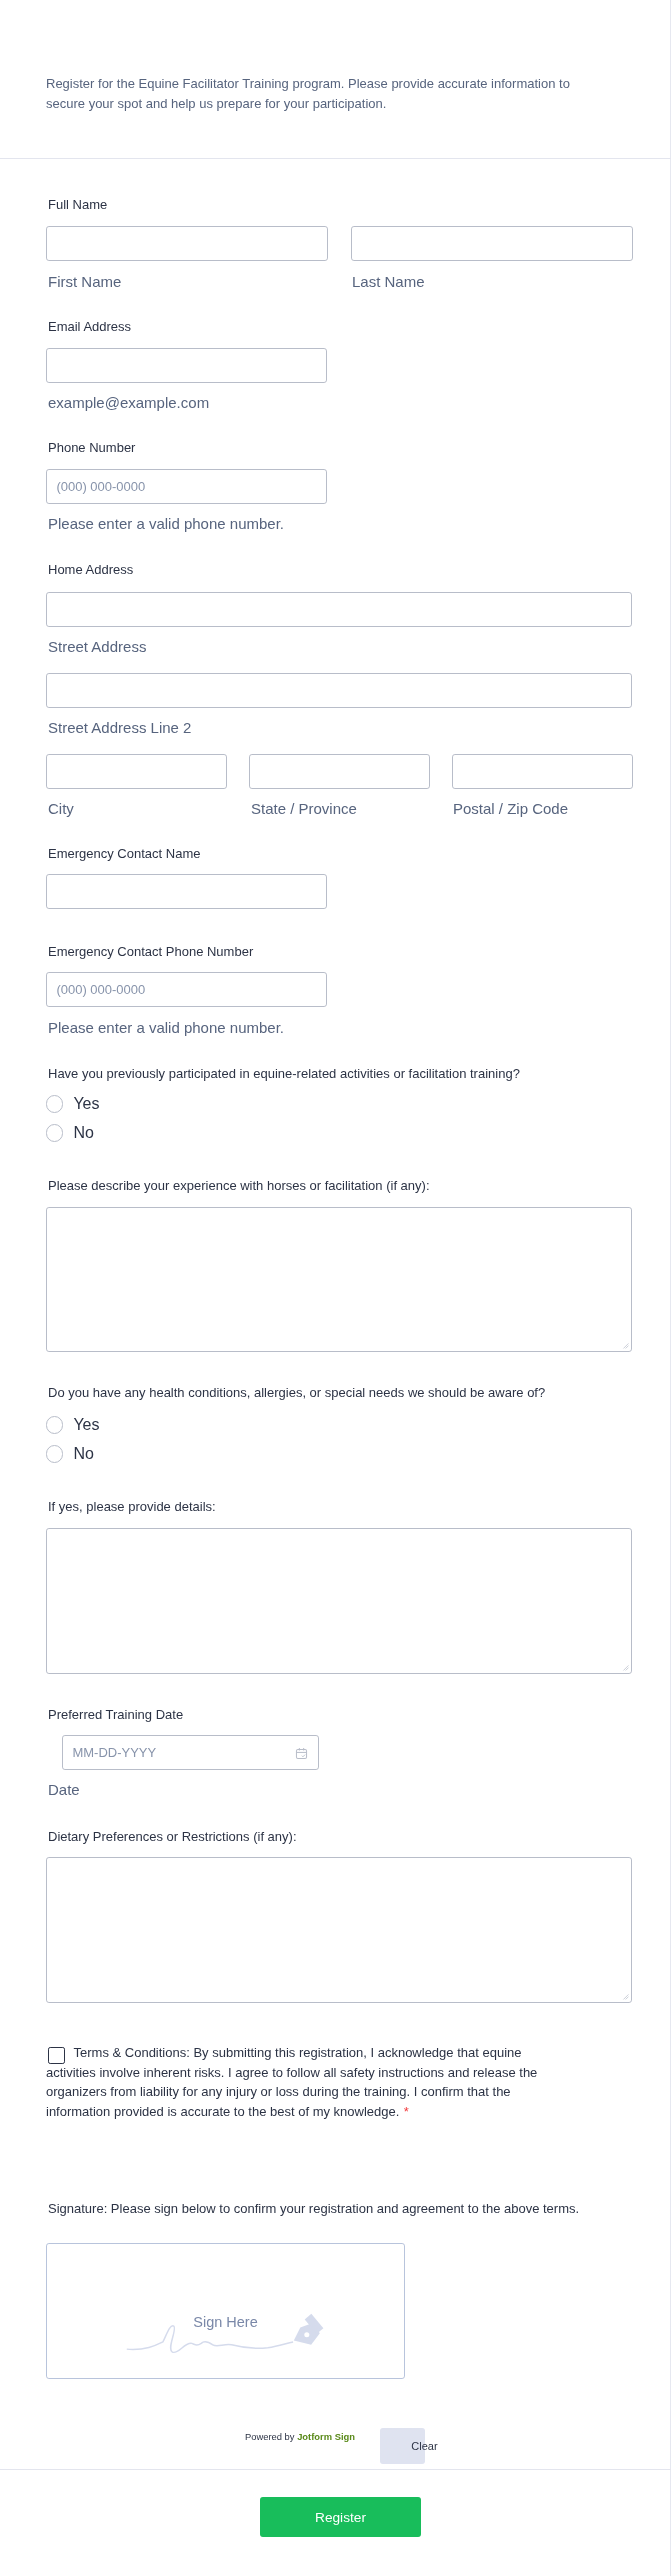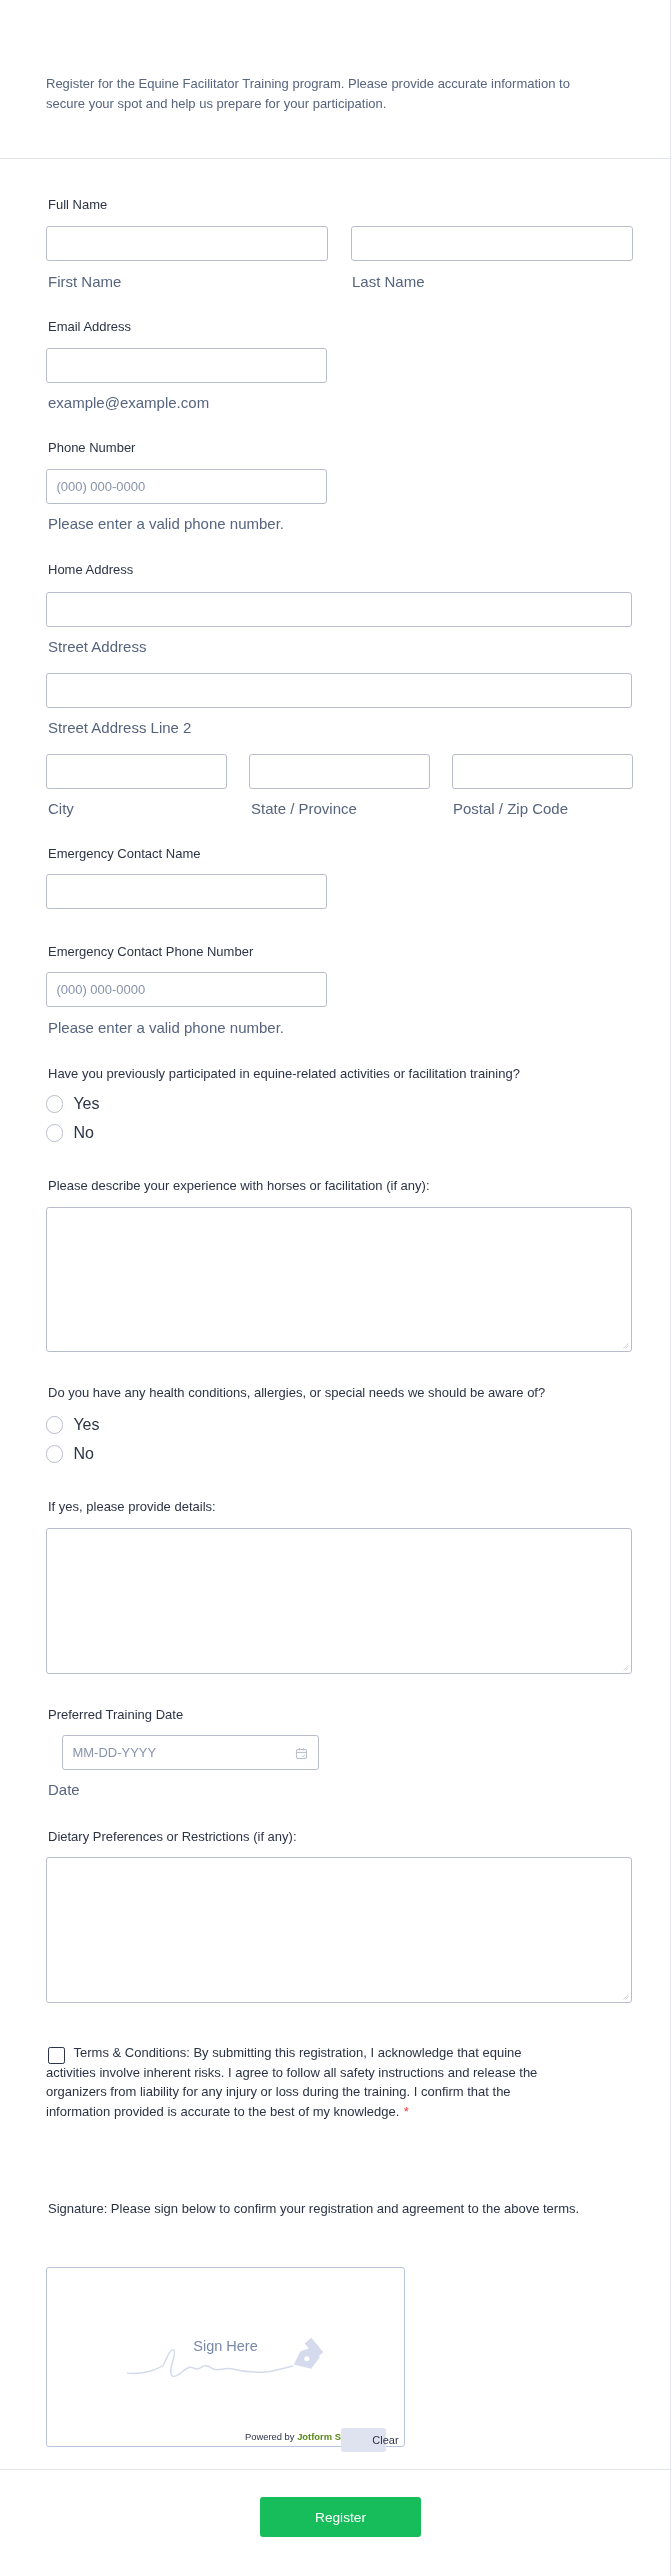--- a/index.html
+++ b/index.html
@@ -133,31 +133,31 @@
         <path d="M2 9 L9 2 M5 9 L9 5" stroke="#b8bdc9" stroke-width="1"></path>
       </svg>
   </div>
 
   <div class="abs checkbox" style="left:48px; top:2047px;"></div>
   <div class="abs label" style="left:48px; top:2199px; width:593px; white-space:normal; line-height:19px;">Signature: Please sign below to confirm your registration and agreement to the above terms.</div>
 
   <div class="abs terms" style="left:46px; top:2043px; width:521px; text-indent:27.5px;">
     <span>Terms &amp; Conditions: By submitting this registration, I acknowledge that equine activities involve inherent risks. I agree to follow all safety instructions and release the organizers from liability for any injury or loss during the training. I confirm that the information provided is accurate to the best of my knowledge.</span><span class="required">*</span>
   </div>
-  <div class="abs sig-box" style="left:46px; top:2243px; width:359px; height:180px;margin-top:24px;">
+  <div class="abs sig-box" style="left:46px; top:2243px; width:359px; height:136px;">
     <div class="sig-text">Sign Here</div>
     <svg class="abs" style="left:76px; top:69px; width:210px; height:47px;" viewBox="0 0 290 65">
       <path d="M5 50 C30 52, 45 45, 55 40 C60 30, 65 15, 70 18 C75 22, 60 50, 68 54 C76 58, 85 40, 95 42 C100 44, 102 46, 108 42 C112 38, 118 40, 124 44 C130 48, 140 42, 150 44 C165 48, 180 50, 200 48 C215 46, 225 42, 235 40" fill="none" stroke="#d5dbec" stroke-width="2"></path>
       <path d="M236 38 L245 20 L262 14 L272 28 L260 44 Z" fill="#d5dbec"></path>
       <rect x="258" y="2" width="12" height="26" transform="rotate(-40 264 15)" fill="#d5dbec"></rect>
       <circle cx="254" cy="30" r="3.5" fill="#ffffff"></circle>
     </svg>
   </div>
   <div class="abs powered" style="left:245px; top:2431px;">
     <span>Powered by</span>
     <b>Jotform Sign</b>
   </div>
-  <div class="abs clear-btn" style="left:341px; top:2428px; width:45px; height:24px;padding-left:44px;">Clear</div>
+  <div class="abs clear-btn" style="left:380px; top:2428px; width:45px; height:36px;padding-left:44px;">Clear</div>
 
   <div class="abs divider" style="top:2469px;"></div>
   <div class="abs submit-btn" style="left:260px; top:2497px; width:161px; height:40px;">Register</div>
 </div>
 
 
 </body></html>

